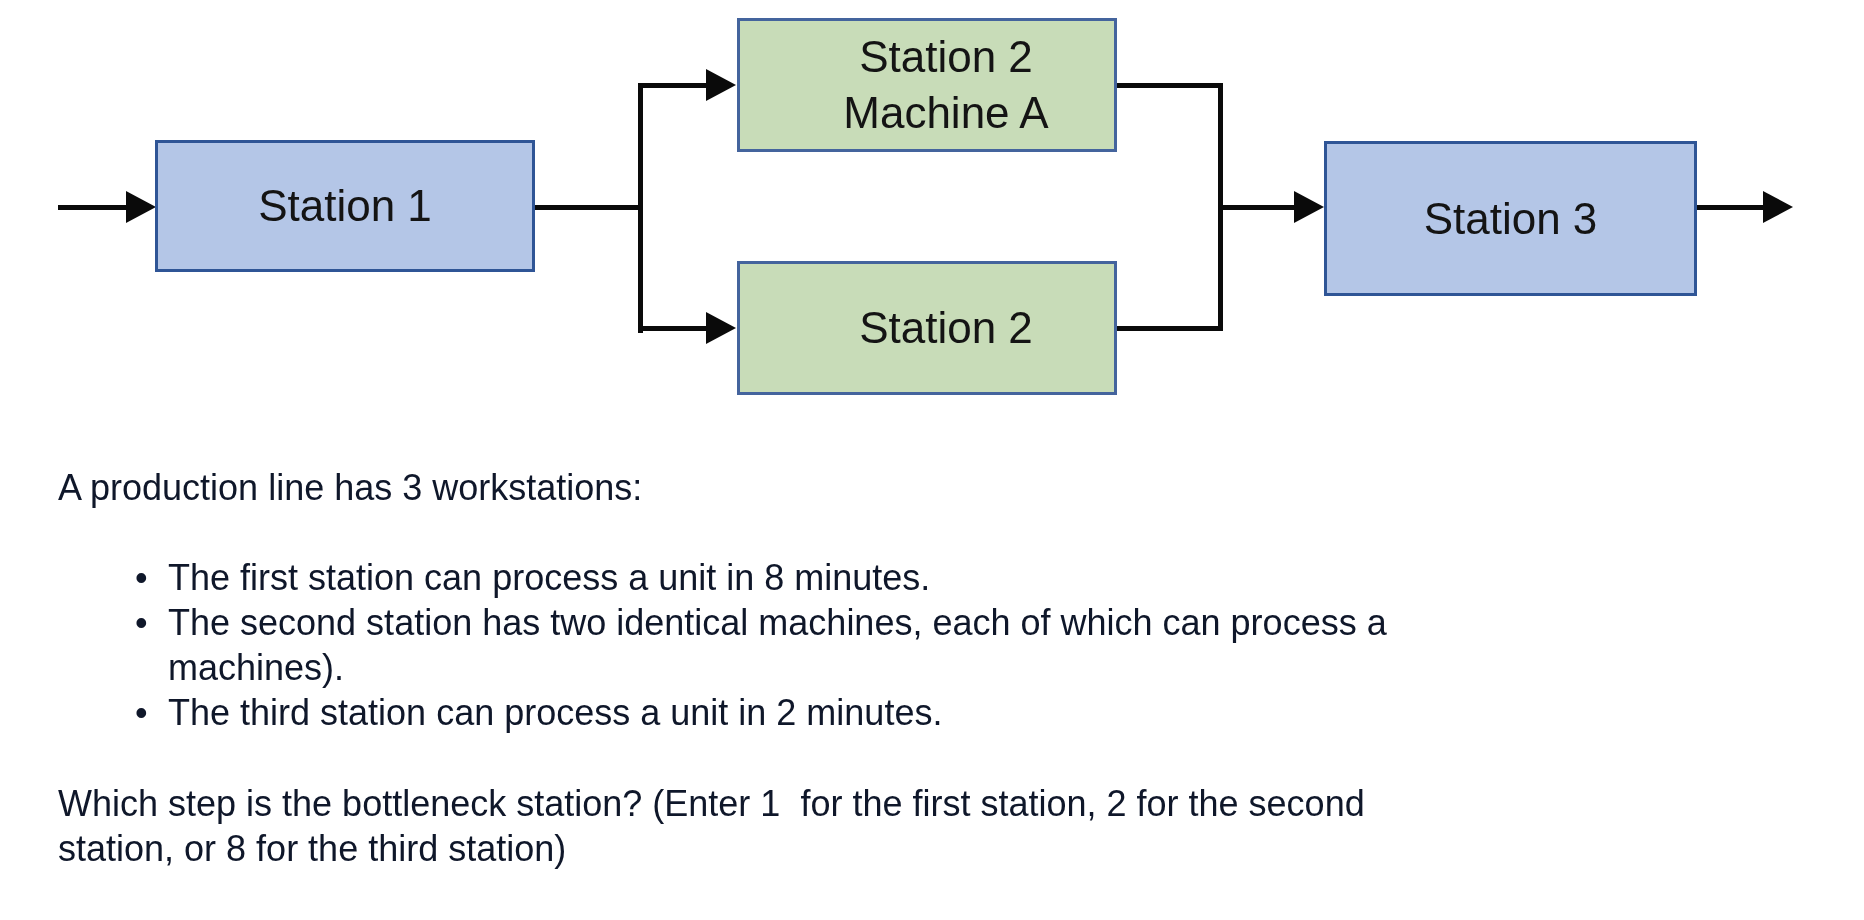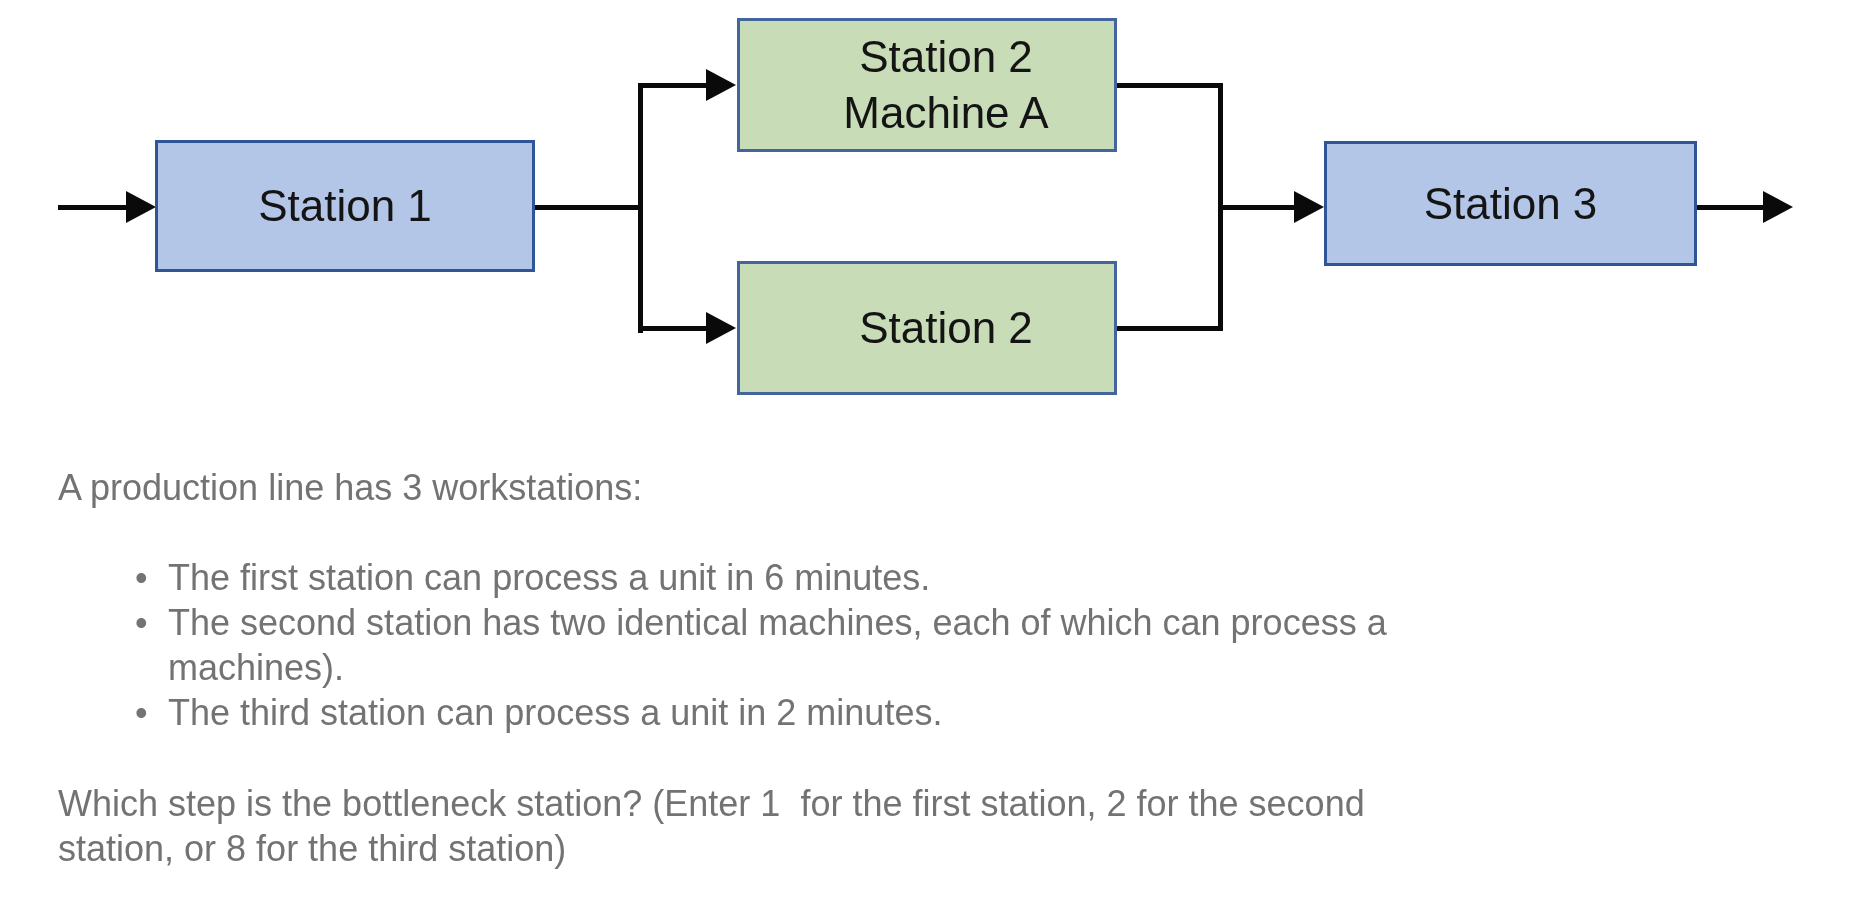--- a/index.html
+++ b/index.html
@@ -31,42 +31,42 @@
     border: 3px solid #2f5596;
   }
   .box-green {
     background: #c8dcb8;
     border: 3px solid #44649d;
     padding-left: 38px;
   }
   #station1 { left: 155px; top: 140px; width: 380px; height: 132px; }
   #station2a { left: 737px; top: 18px;  width: 380px; height: 134px; }
   #station2b { left: 737px; top: 261px; width: 380px; height: 134px; }
-  #station3 { left: 1324px; top: 141px; width: 373px; height: 125px; align-items: center; }
+  #station3 { left: 1324px; top: 141px; width: 373px; height: 155px; align-items: center; }
 
   .h-line, .v-line { position: absolute; background: #0a0a0a; }
   .h-line { height: 5px; }
   .v-line { width: 5px; }
 
   .arrowhead {
     position: absolute;
     width: 0; height: 0;
     border-top: 16px solid transparent;
     border-bottom: 16px solid transparent;
     border-left: 30px solid #0a0a0a;
   }
 
   
   .content {
     margin-left: 58px;
     margin-top: 45px;
     width: 1520px;
     font-size: 36px;
     line-height: 45px;
-    color: #737373;
+    color: #0f172a;
   }
   .intro { margin-bottom: 45px; }
   .bullets { list-style: none; }
   .bullet-row { display: flex; align-items: flex-start; }
   .bullet-dot {
     width: 33px;
     margin-left: 77px;
     flex: 0 0 auto;
   }
   .bullet-lines { flex: 1 1 auto; }
@@ -120,21 +120,21 @@
 </div>
 
 <div class="content">
 
   <div class="intro">A production line has 3 workstations:</div>
 
   <ul class="bullets">
     <li class="bullet-row">
       <span class="bullet-dot">•</span>
       <div class="bullet-lines">
-        <div class="line">The first station can process a unit in 6 minutes.</div>
+        <div class="line">The first station can process a unit in 8 minutes.</div>
       </div>
     </li>
     <li class="bullet-row">
       <span class="bullet-dot">•</span>
       <div class="bullet-lines">
         <div class="line">The second station has two identical machines, each of which can process a</div>
         <div class="line">machines).</div>
       </div>
     </li>
     <li class="bullet-row">

